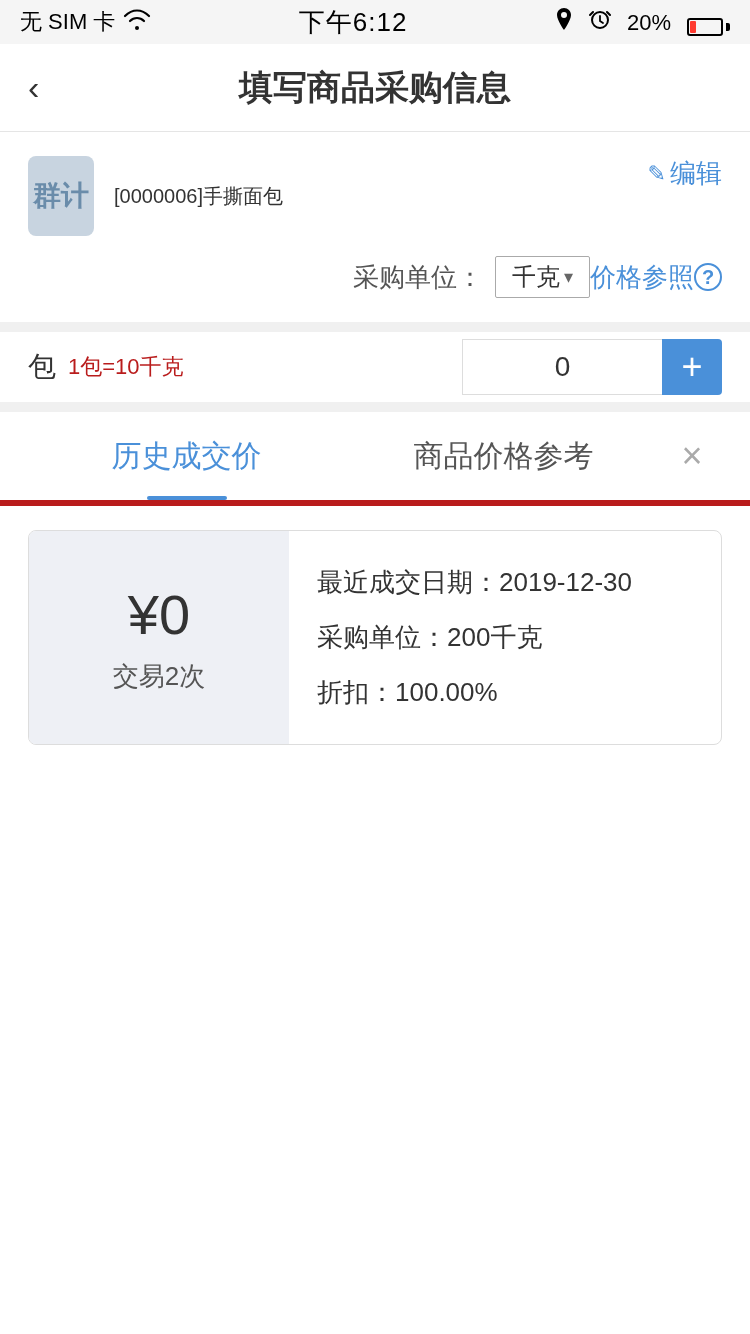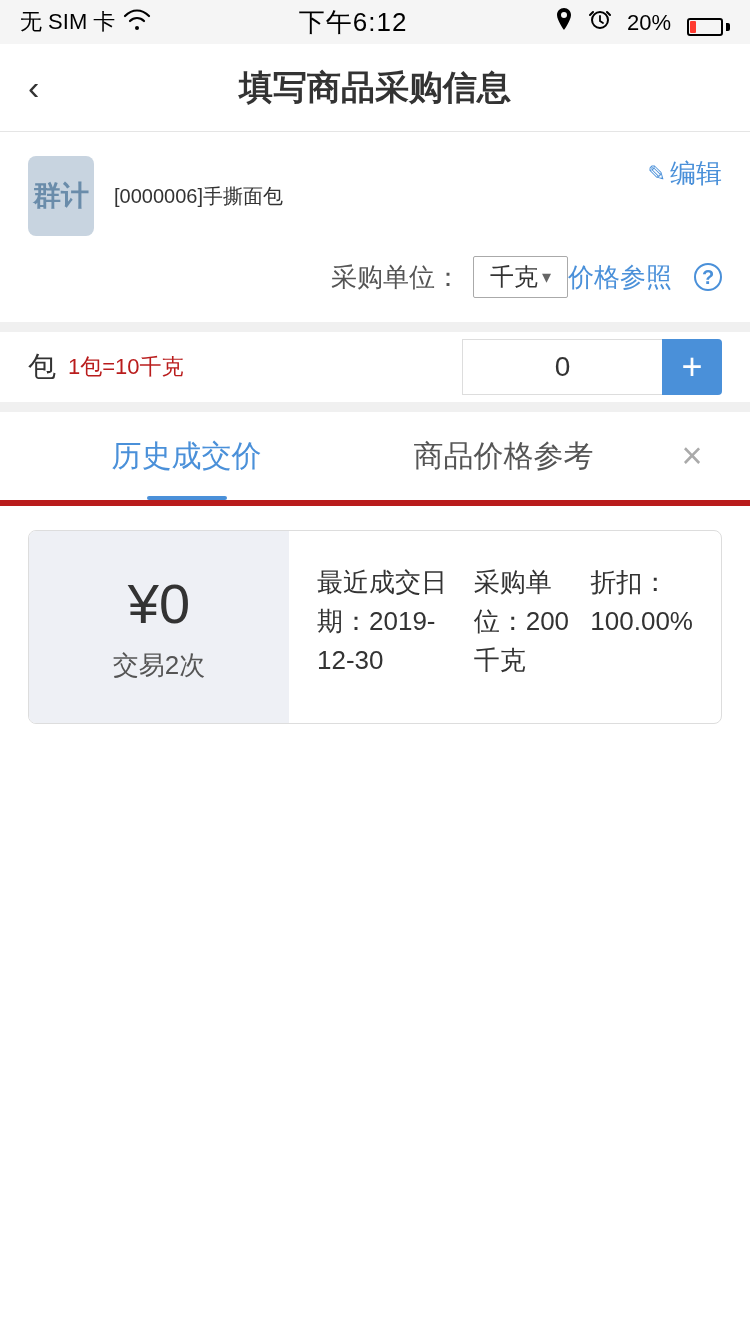--- a/index.html
+++ b/index.html
@@ -166,21 +166,21 @@
       gap: 4px;
       cursor: pointer;
     }
     .chevron-down {
       font-size: 18px;
       color: #666;
     }
     .price-ref {
       display: flex;
       align-items: center;
-      gap: 22px;
+      gap: 0;
       color: #4a90d9;
       font-size: 26px;
       cursor: pointer;
     }
     .help-icon {
       width: 28px;
       height: 28px;
       border: 2px solid #4a90d9;
       border-radius: 50%;
       display: flex;
@@ -319,21 +319,21 @@
       font-weight: 400;
     }
     .history-count {
       font-size: 26px;
       color: #555;
     }
     .history-right {
       flex: 1;
       padding: 32px 28px;
       display: flex;
-      flex-direction: row;
+      flex-direction: column;
       justify-content: center;
       gap: 16px;
     }
     .history-detail-row {
       font-size: 26px;
       color: #333;
       line-height: 1.5;
     }
 
     

